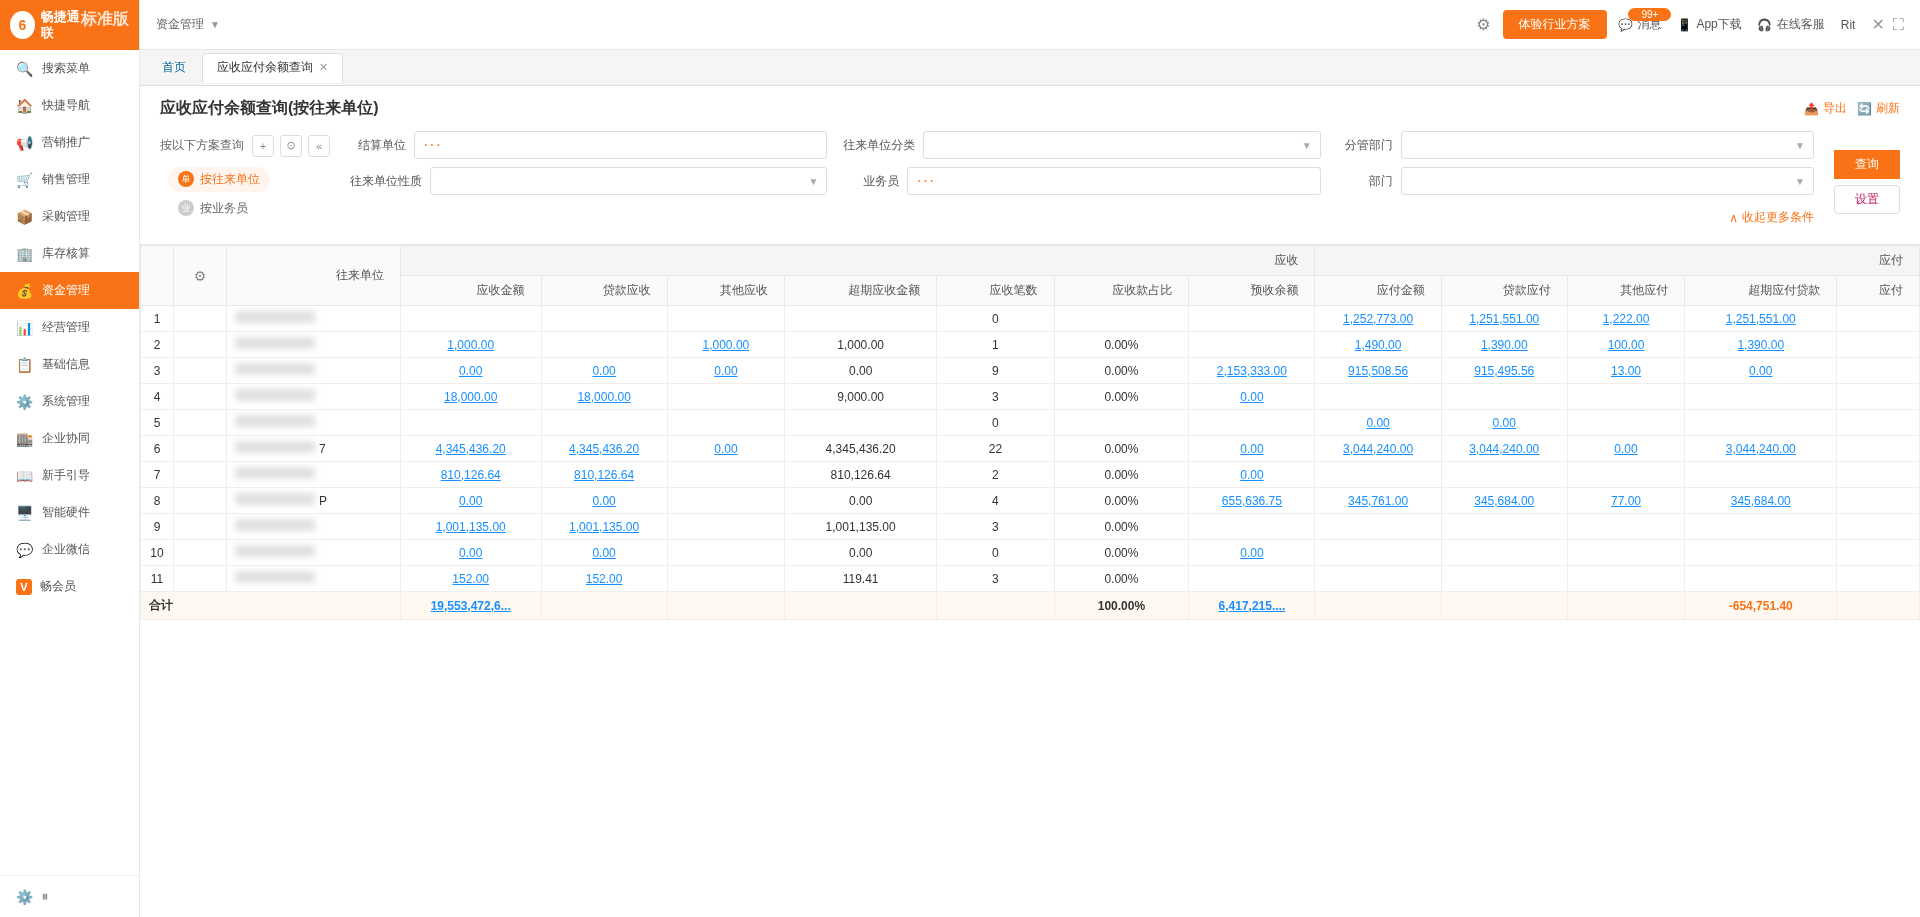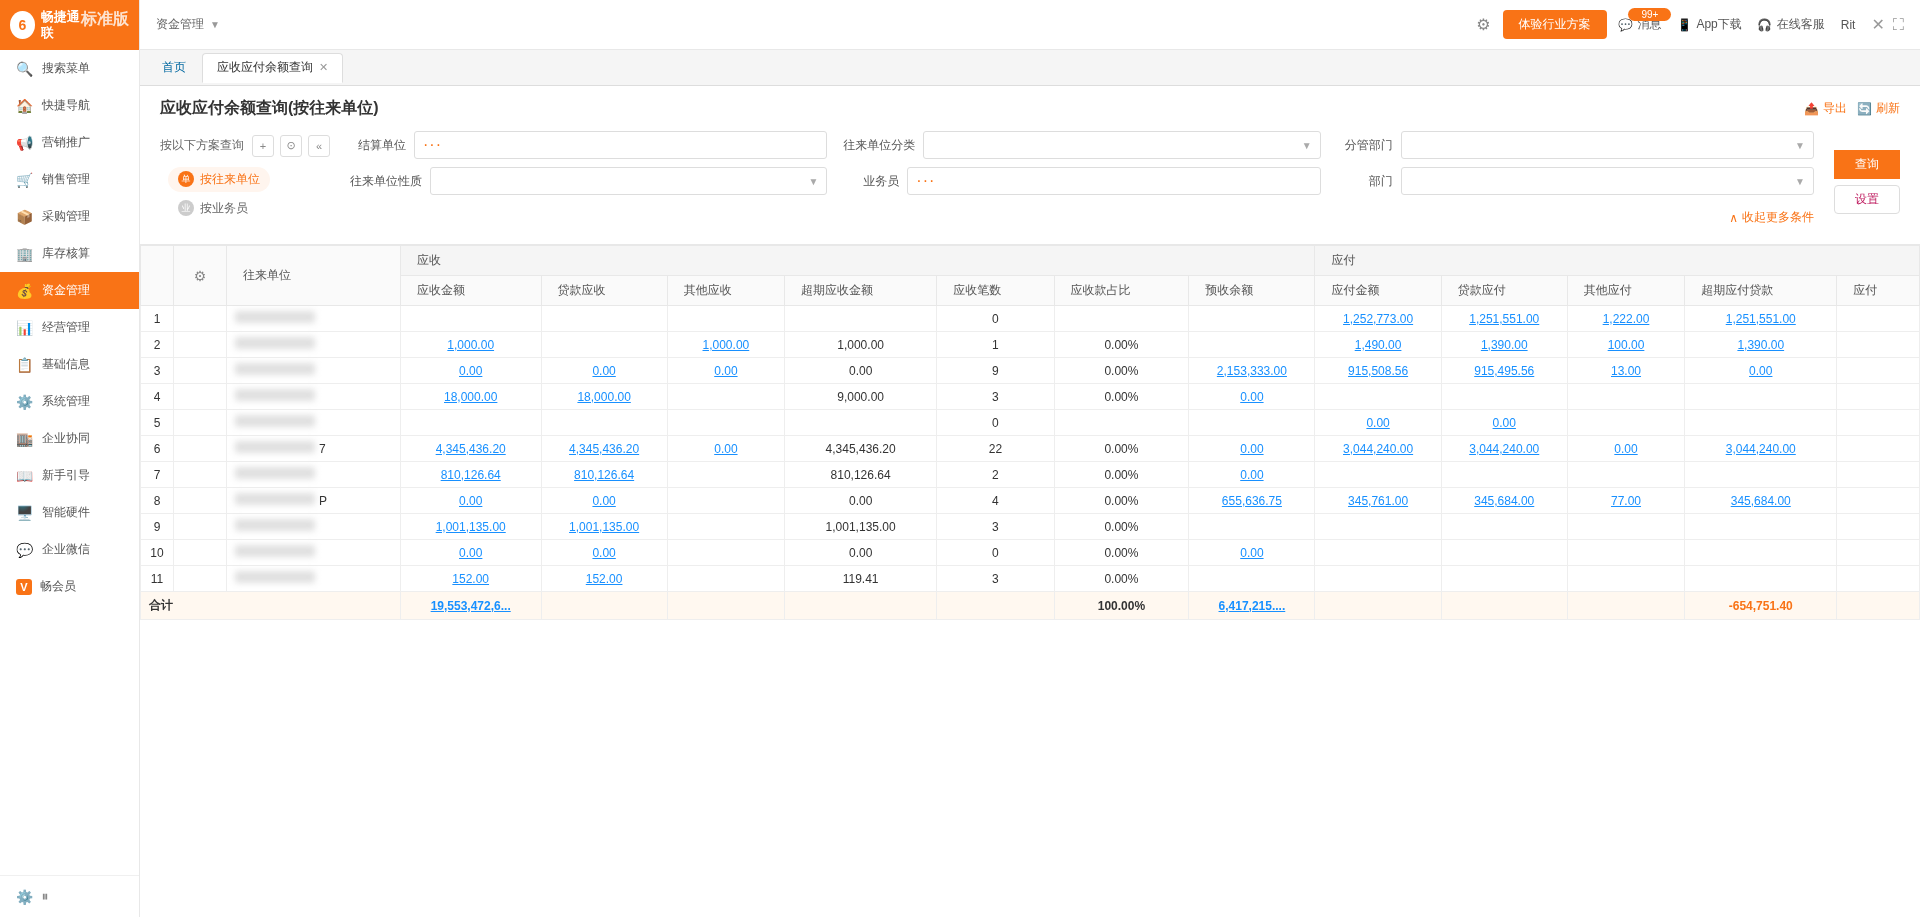--- a/index.html
+++ b/index.html
@@ -71,21 +71,21 @@
     .query-field-input .dots { color: #f97316; font-size: 16px; letter-spacing: 1px; }
     .query-field-input .arrow { color: #aaa; font-size: 10px; }
     .query-buttons { display: flex; flex-direction: column; gap: 6px; justify-content: flex-start; }
     .btn-query { background: #f97316; color: white; border: none; padding: 6px 20px; border-radius: 0; cursor: pointer; font-size: 12px; }
     .btn-set { background: white; color: #be185d; border: 1px solid #ddd; padding: 5px 20px; border-radius: 4px; cursor: pointer; font-size: 12px; }
     .collapse-btn { display: flex; align-items: center; justify-content: center; gap: 4px; color: #f97316; font-size: 12px; cursor: pointer; padding: 6px 0; }
 
     
     .table-wrapper { flex: 1; overflow: auto; background: white; margin: 0; }
     .data-table { width: 100%; border-collapse: collapse; font-size: 12px; }
-    .data-table th { background: #fafafa; border: 1px solid #e8e8e8; padding: 6px 16px; text-align: left; font-weight: normal; color: #555; white-space: nowrap; position: sticky; top: 0; z-index: 2; }
+    .data-table th { background: #fafafa; border: 1px solid #e8e8e8; padding: 6px 16px; text-align: right; font-weight: normal; color: #555; white-space: nowrap; position: sticky; top: 0; z-index: 2; }
     .data-table td { border: 1px solid #eee; padding: 5px 8px; text-align: center; color: #333; white-space: nowrap; }
     .data-table td.underline { text-decoration: underline; color: #1890ff; cursor: pointer; }
     .data-table td.text-left { text-align: left; }
     .data-table .total-row td { background: #fff8f0; font-weight: bold; margin-left: 38px; }
     .th-group { background: #f5f5f5 !important; }
     .row-num { color: #999; }
     .settings-icon { width: 20px; height: 20px; cursor: pointer; color: #888; font-size: 14px; display: flex; align-items: center; justify-content: center; }
 
     
     ::-webkit-scrollbar { width: 6px; height: 6px; }

